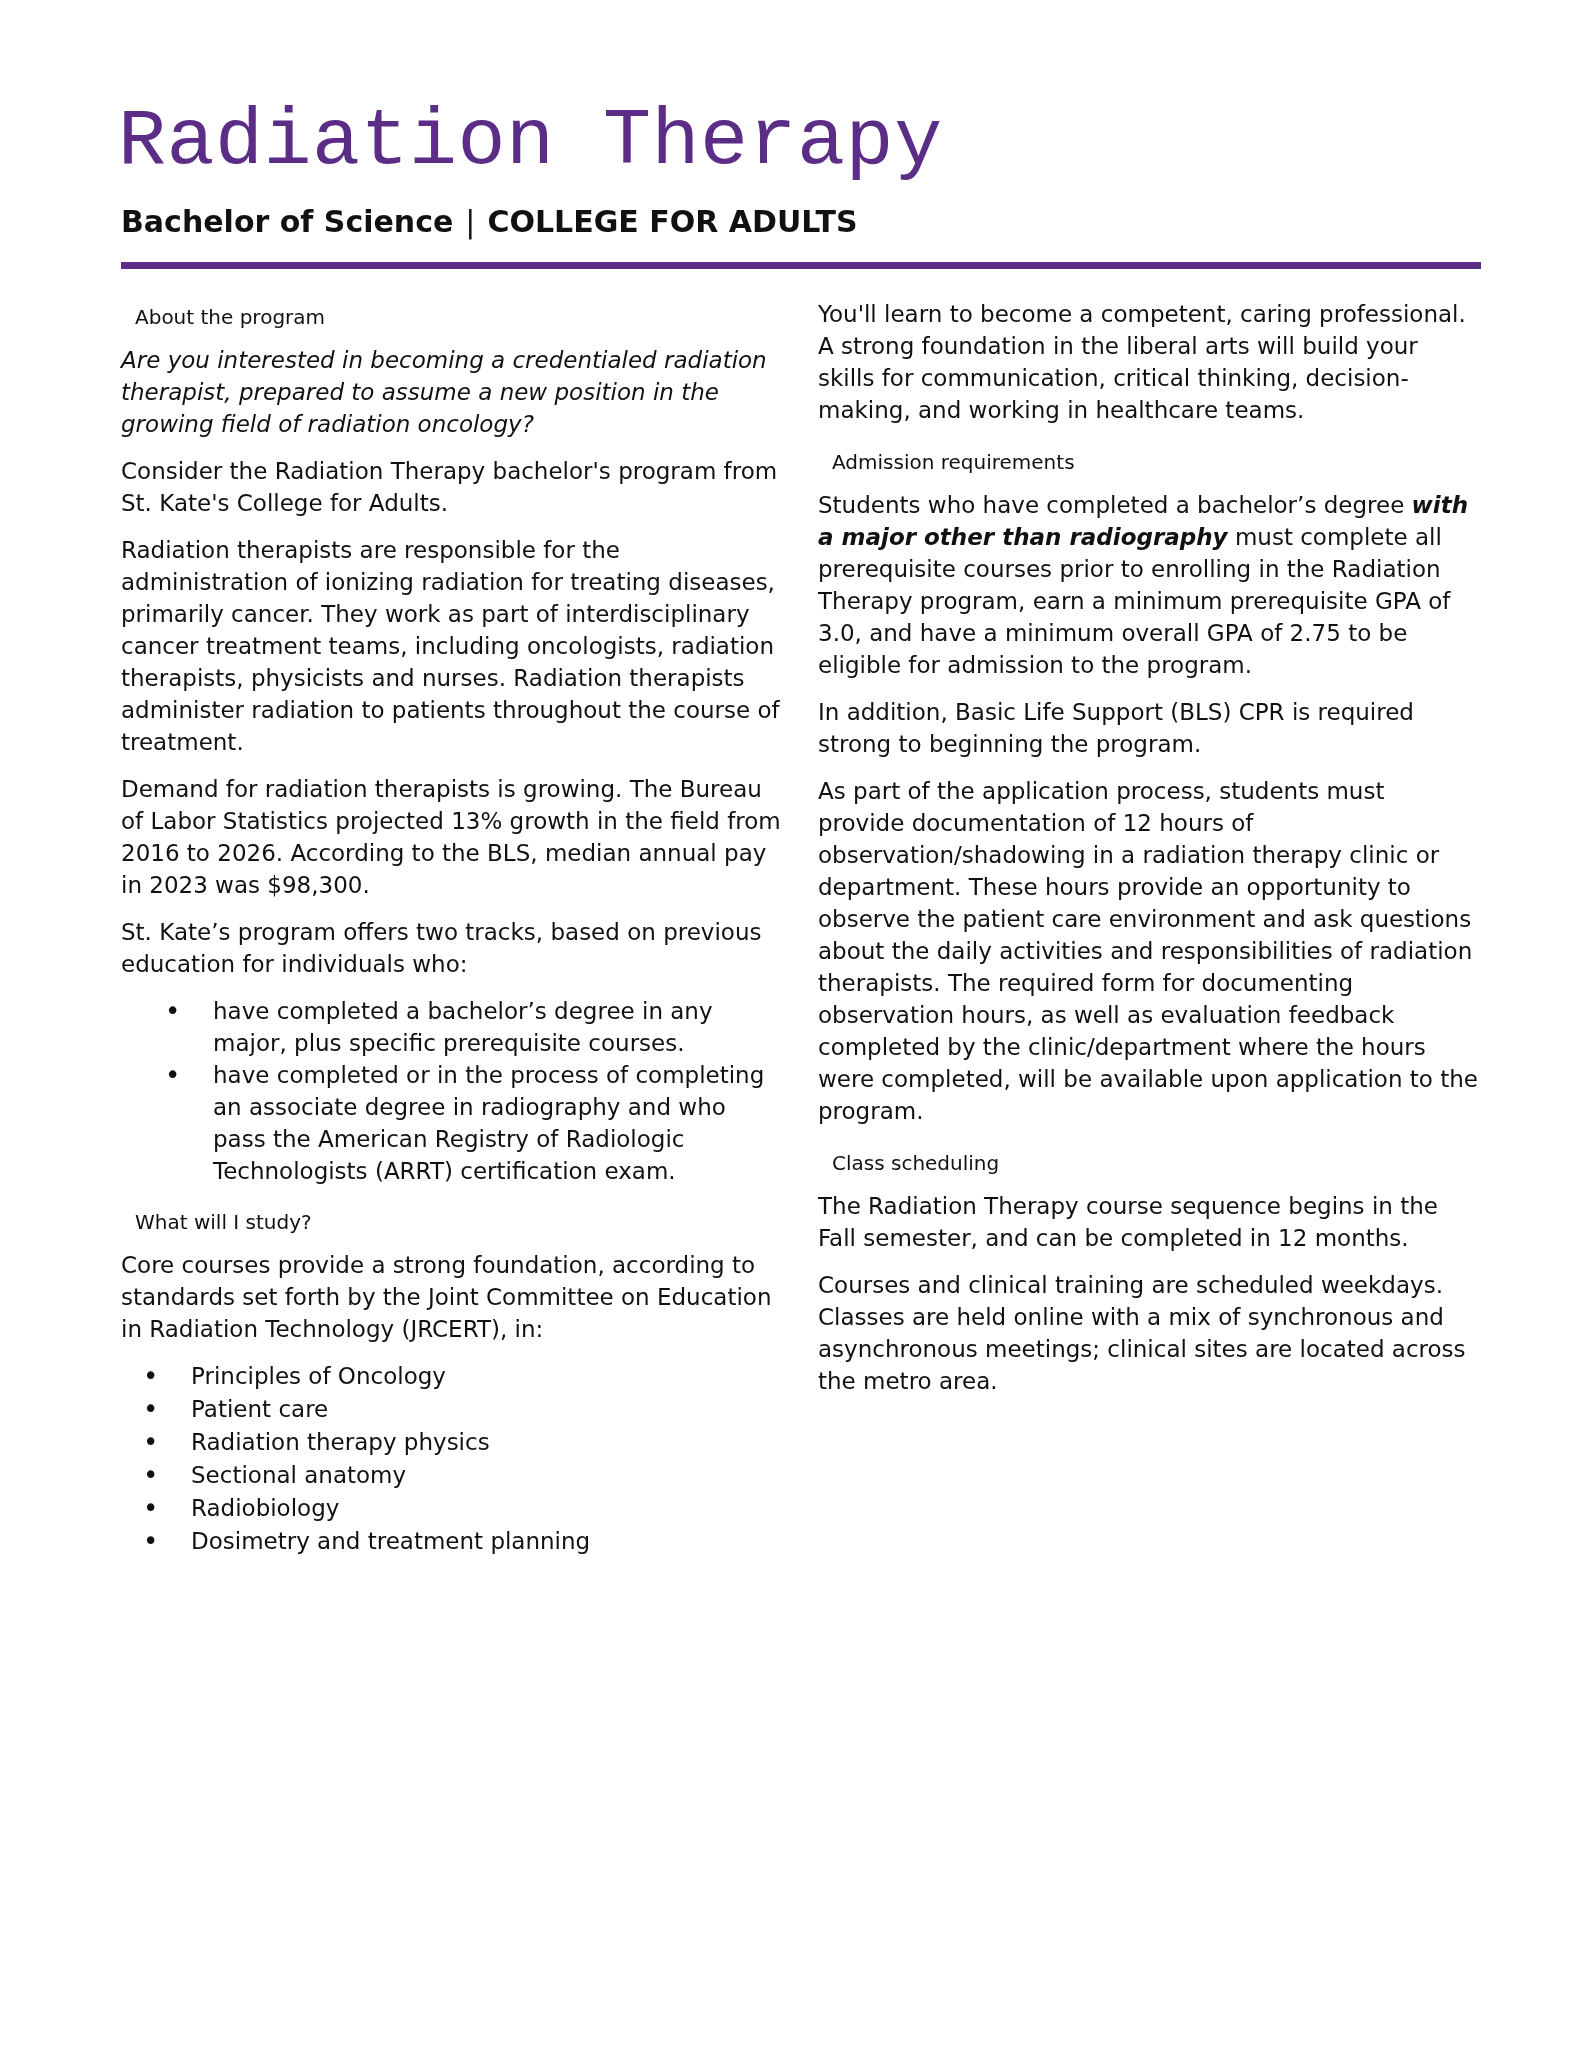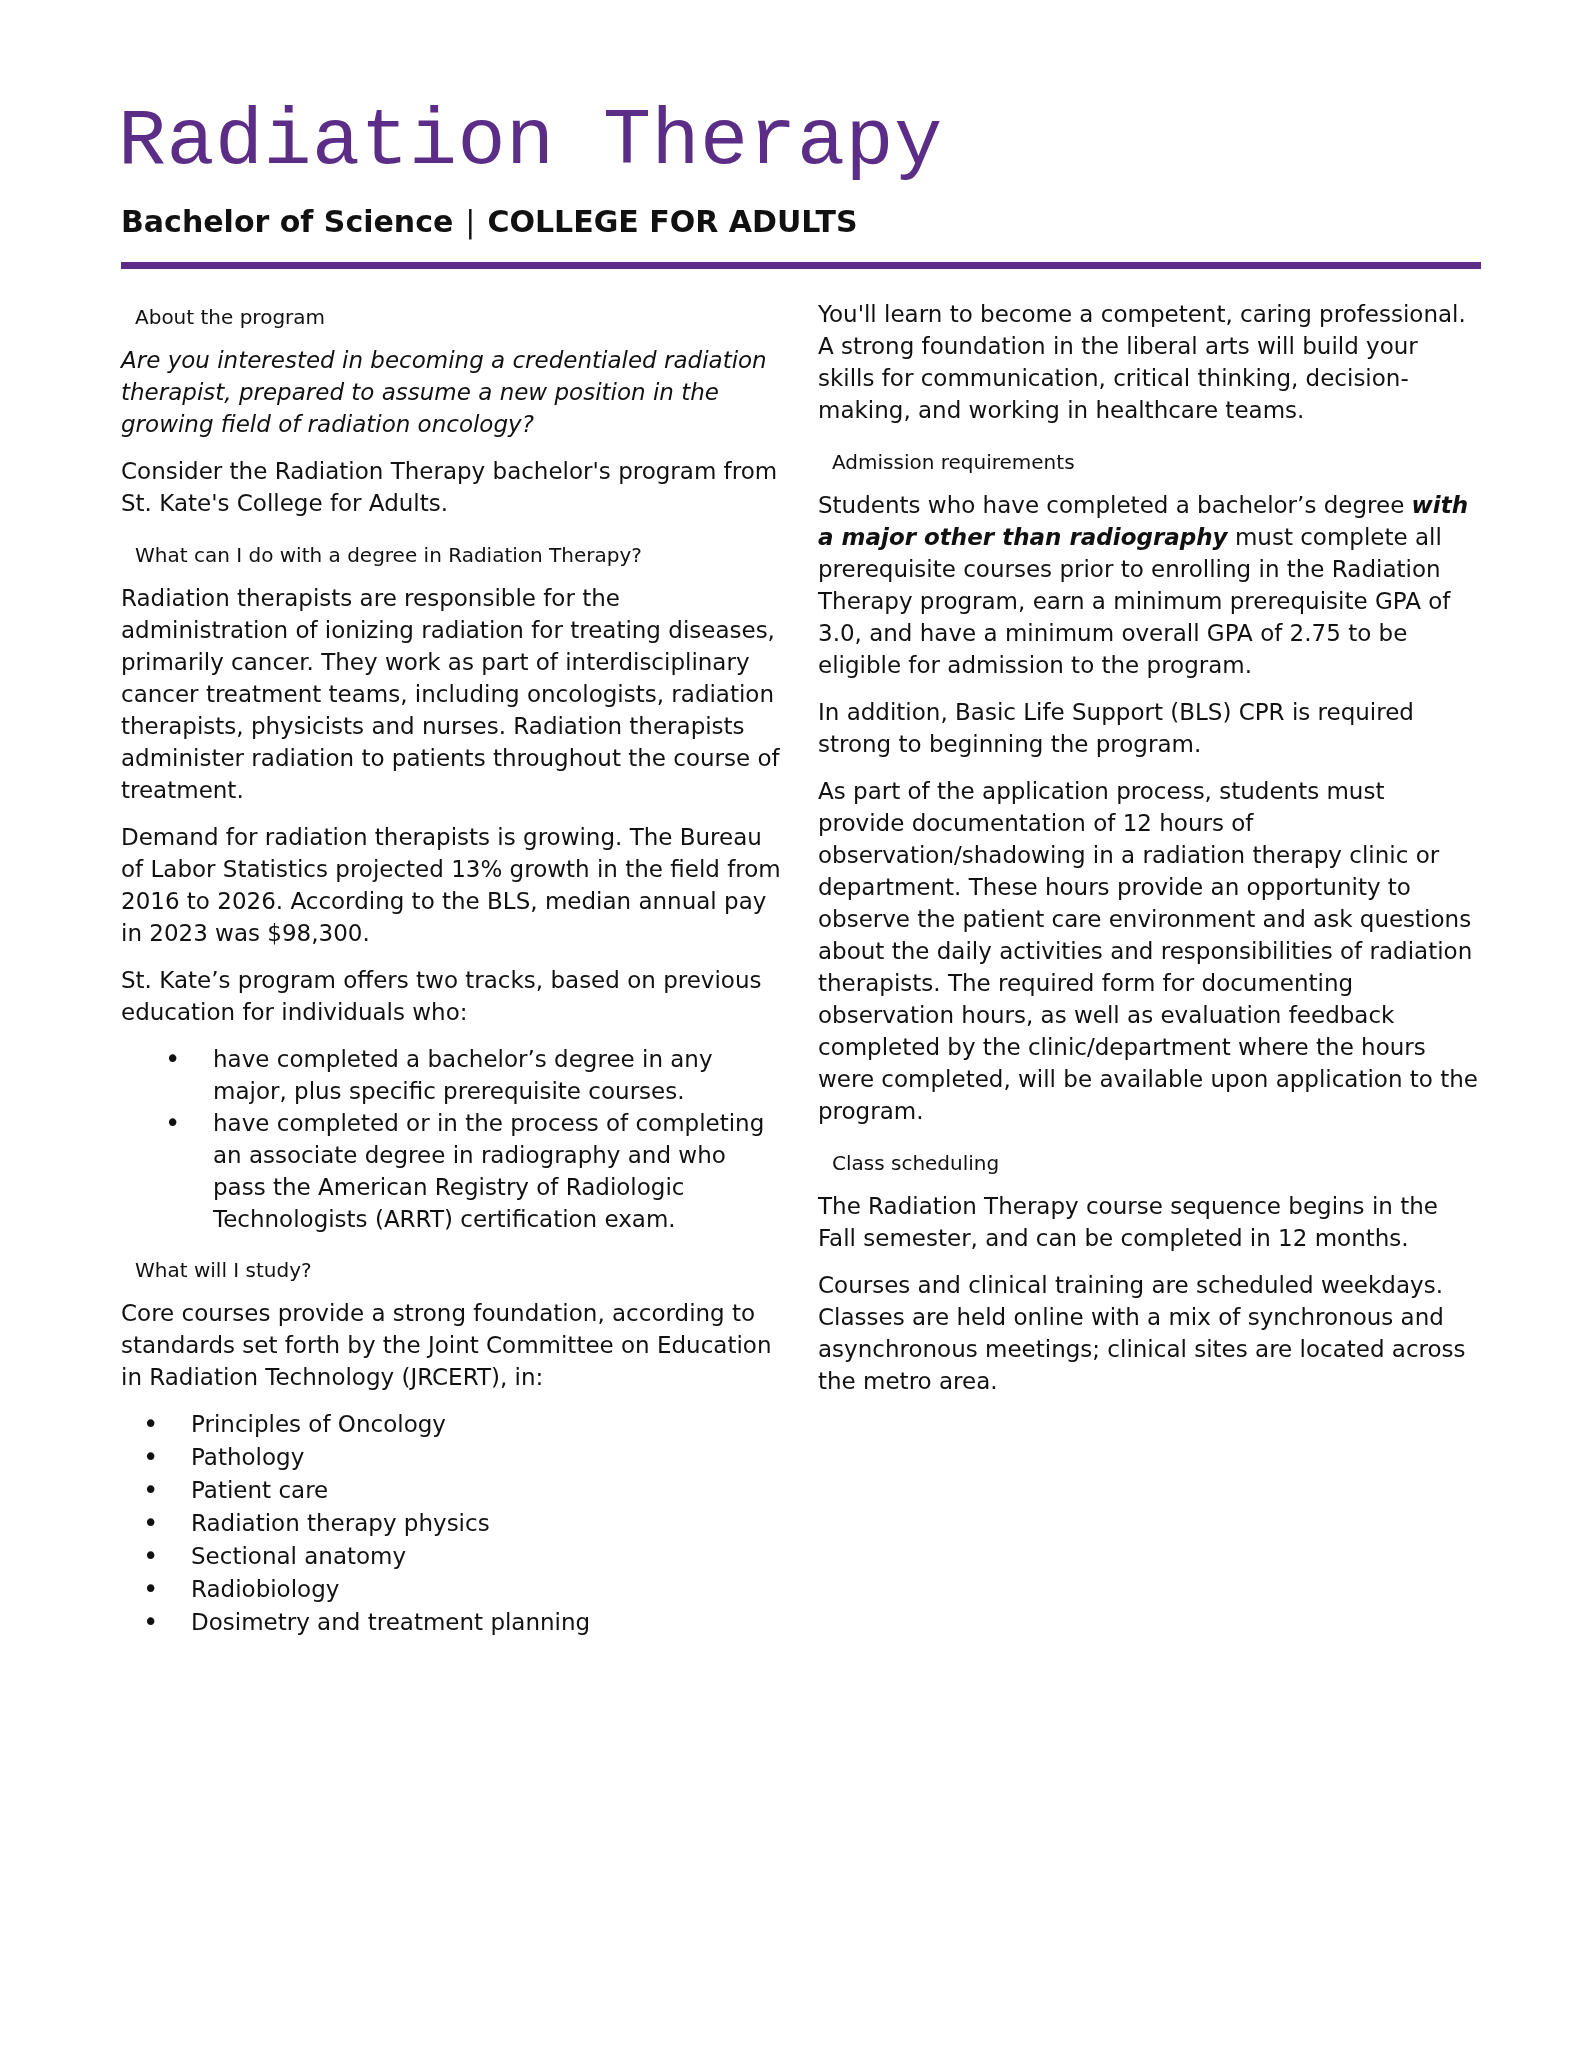--- a/index.html
+++ b/index.html
@@ -55,36 +55,34 @@
 <div class="rule"></div>
 
 <div class="col left">
   <section>
     <h2>About the program</h2>
     <p class="lead">Are you interested in becoming a credentialed radiation therapist, prepared to assume a new position in the growing field of radiation oncology?</p>
     <p>Consider the Radiation Therapy bachelor's program from St. Kate's College for Adults.</p>
   </section>
 
   <section>
-    <h2>What can I do with a degree in Radiation Therapy?</h2>
     <p>Radiation therapists are responsible for the administration of ionizing radiation for treating diseases, primarily cancer. They work as part of interdisciplinary cancer treatment teams, including oncologists, radiation therapists, physicists and nurses. Radiation therapists administer radiation to patients throughout the course of treatment.</p>
     <p>Demand for radiation therapists is growing. The Bureau of Labor Statistics projected 13% growth in the field from 2016 to 2026. According to the BLS, median annual pay in 2023 was $98,300.</p>
     <p>St. Kate’s program offers two tracks, based on previous education for individuals who:</p>
     <ul class="tracks">
       <li>have completed a bachelor’s degree in any major, plus specific prerequisite courses.</li>
       <li>have completed or in the process of completing an associate degree in radiography and who pass the American Registry of Radiologic Technologists (ARRT) certification exam.</li>
     </ul>
   </section>
 
   <section>
     <h2>What will I study?</h2>
     <p>Core courses provide a strong foundation, according to standards set forth by the Joint Committee on Education in Radiation Technology (JRCERT), in:</p>
     <ul class="courses">
       <li>Principles of Oncology</li>
-      <li>Pathology</li>
       <li>Patient care</li>
       <li>Radiation therapy physics</li>
       <li>Sectional anatomy</li>
       <li>Radiobiology</li>
       <li>Dosimetry and treatment planning</li>
     </ul>
   </section>
 </div>
 
 <div class="col right">

